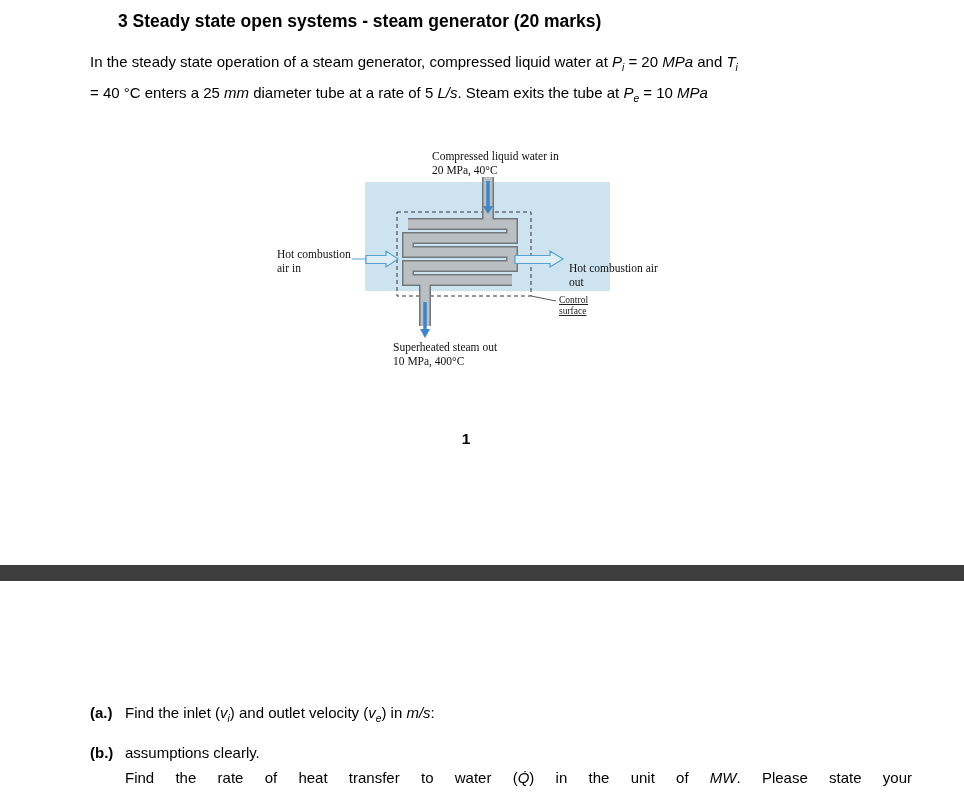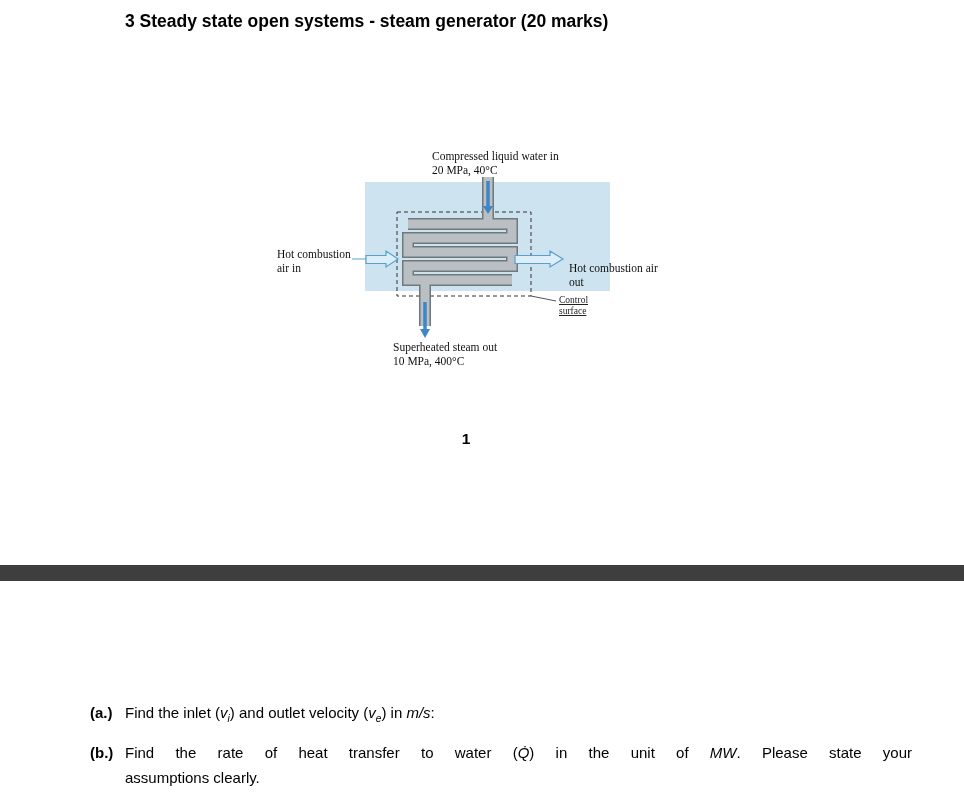--- a/index.html
+++ b/index.html
@@ -6,21 +6,21 @@
   body {
     width: 964px; height: 797px;
     position: relative;
     background: #ffffff;
     overflow: hidden;
     font-family: "Liberation Sans", sans-serif;
     color: #000000;
   }
   .abs { position: absolute; }
 
-  #doc-title { left: 118px; top: 11px; font-size: 17.5px; font-weight: 700; margin-left: 7px; }
+  #doc-title { left: 118px; top: 11px; font-size: 17.5px; font-weight: 700; }
 
   #problem-statement { left: 90px; top: 49px; width: 790px; font-size: 15px; line-height: 25px; }
   .pline { display: block; }
 
   sub { font-size: 0.68em; }
 
   
   .dlabel { font-family: "Liberation Serif", serif; font-size: 11.5px; line-height: 13.5px; color: #101010; }
   #label-inlet   { left: 432px; top: 150px; }
   #label-air-in  { left: 277px; top: 248px; }
@@ -40,20 +40,22 @@
   .qlabel { position: absolute; left: 0; top: 0; font-weight: 700; }
   .qline { display: block; }
   .qline-justify { text-align: justify; text-align-last: justify; }
 </style>
 </head>
 <body>
 
 <div class="abs" id="doc-title">3 Steady state open systems - steam generator (20 marks)</div>
 
 <div class="abs" id="problem-statement">
+  <span class="pline">In the steady state operation of a steam generator, compressed liquid water at <i>P<sub>i</sub></i> = 20 <i>MPa</i> and <i>T<sub>i</sub></i></span>
+  <span class="pline">= 40 °C enters a 25 <i>mm</i> diameter tube at a rate of 5 <i>L/s</i>. Steam exits the tube at <i>P<sub>e</sub></i> = 10 <i>MPa</i></span>
 </div>
 
 <svg class="abs" id="diagram-svg" width="420" height="230" viewBox="270 145 420 230" xmlns="http://www.w3.org/2000/svg">
 
   <rect x="365" y="182" width="245" height="109" fill="#cde4f0"></rect>
 
   <rect x="397" y="212" width="134" height="84" fill="none" stroke-width="1" stroke-dasharray="4 3" stroke="#333333"></rect>
 
   <g>
     <path d="M408,224 H512 V238 H408 V252 H512 V266 H408 V280 H512" fill="none" stroke-width="12" stroke="#70787c"></path>
@@ -112,15 +114,15 @@
 
 <div class="abs" id="separator-bar" style="background-color: rgb(62, 62, 62);"></div>
 
 <div class="question" id="question-a">
   <span class="qlabel">(a.)</span>
   <span class="qline">Find the inlet (<i>v<sub>i</sub></i>) and outlet velocity (<i>v<sub>e</sub></i>) in <i>m/s</i>:</span>
 </div>
 
 <div class="question" id="question-b">
   <span class="qlabel">(b.)</span>
+  <span class="qline">assumptions clearly.</span>
   <span class="qline qline-justify">Find the rate of heat transfer to water (<i>Q̇</i>) in the unit of <i>MW</i>. Please state your</span>
-  <span class="qline">assumptions clearly.</span>
 </div>
 
 </body></html>

